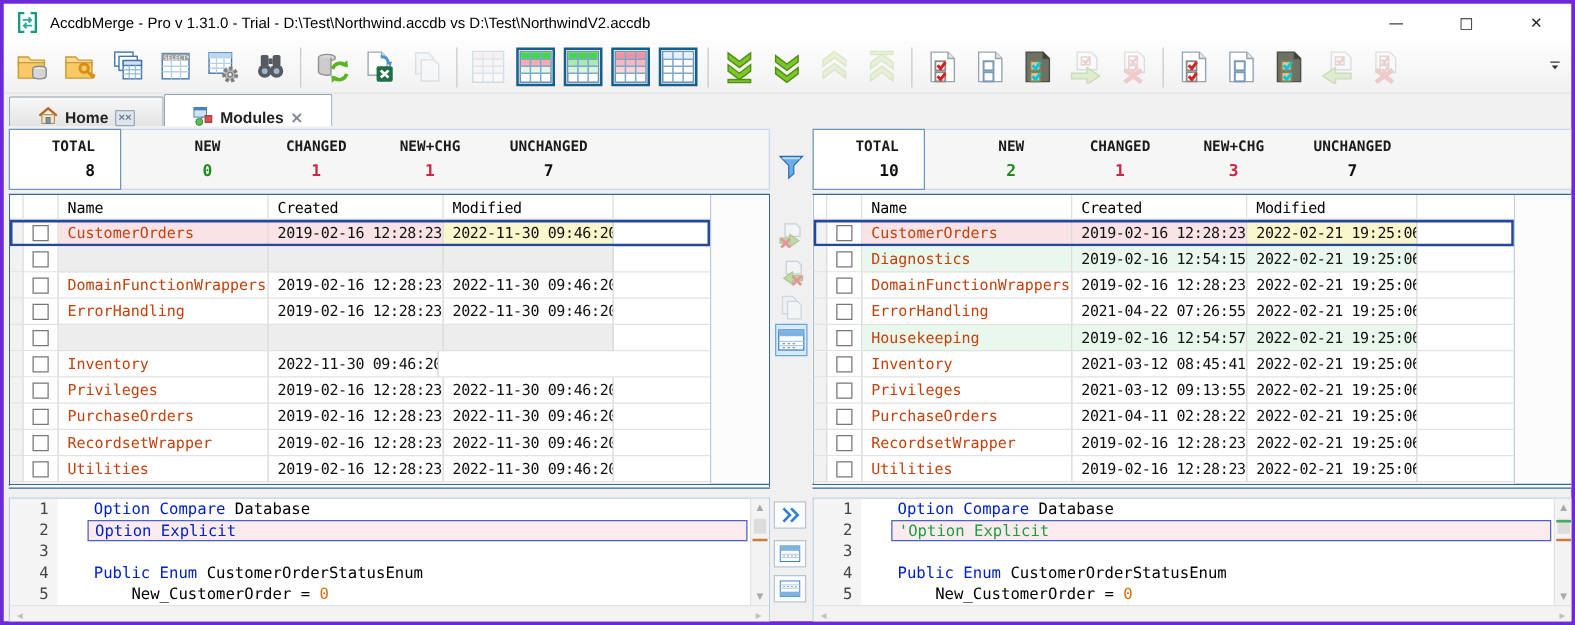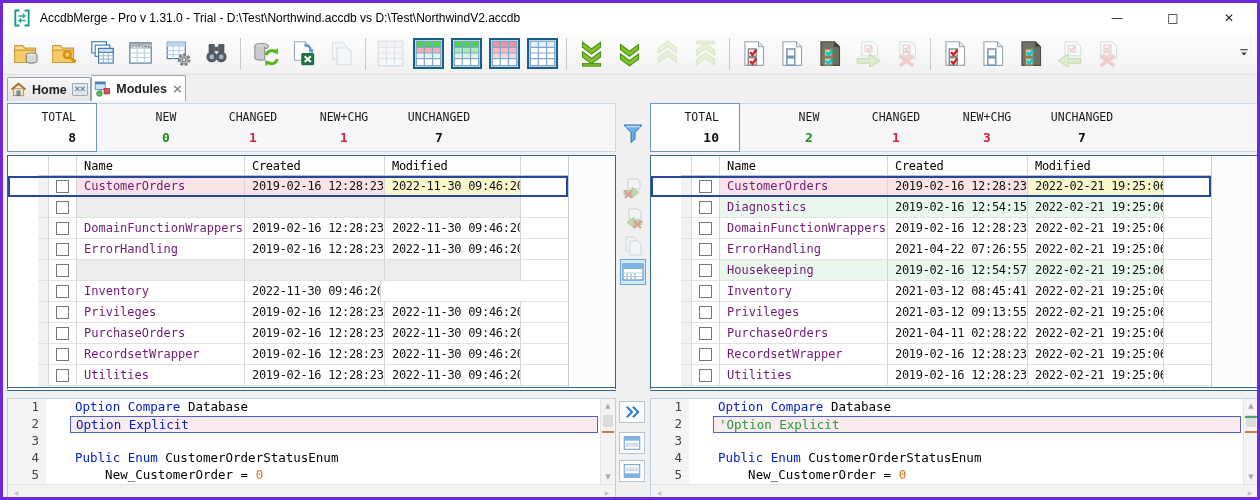--- a/index.html
+++ b/index.html
@@ -19,49 +19,49 @@
   .tb-btn { width:38px; height:38px; display:flex; align-items:center; justify-content:center; border:1px solid transparent; border-radius:2px; background:transparent; }
   .tb-btn svg { width:27px; height:27px; }
   .tb-btn.disabled { opacity:.42; }
   .tb-btn .frame { display:flex; border:2px solid #156089; }
   .tb-sep { width:1px; height:32px; background:#c9c9c9; margin:0 5px; }
   .tb-overflow { position:absolute; right:4px; top:38px; width:18px; height:22px; display:flex; align-items:center; justify-content:center; }
   .tb-overflow svg { width:12px; height:12px; }
 
   
   .tabbar { position:absolute; top:72px; left:0; right:0; height:26px; background:#f0f0f0; display:flex; align-items:flex-end; padding-left:4px; }
-  .tab { height:24px; display:flex; align-items:center; gap:5px; padding:0 2px; border:1px solid #98a6b4; border-bottom:none; background:linear-gradient(#f8f8f8,#e3e3e3); font-size:12.5px; font-weight:bold; color:#222; border-radius:2px 2px 0 0; }
+  .tab { height:24px; display:flex; align-items:flex-end; gap:5px; padding:0 22px; border:1px solid #98a6b4; border-bottom:none; background:linear-gradient(#f8f8f8,#e3e3e3); font-size:12.5px; font-weight:bold; color:#222; border-radius:2px 2px 0 0; }
   .tab.active { background:#ffffff; height:26px; position:relative; z-index:2; }
   .tab svg { width:17px; height:17px; }
   .tab-badge { font-size:9px; color:#667788; border:1px solid #9aa8b8; background:#dde4ec; padding:0 2px; line-height:11px; border-radius:1px; }
   .tab-close { color:#808890; font-size:13px; font-weight:bold; font-family:"DejaVu Sans", sans-serif; line-height:13px; }
 
   
   .stats { position:absolute; top:100px; width:609px; height:49px; background:#f6f6f6; border:1px solid #c9d8ea; display:flex; font-family:"DejaVu Sans Mono", monospace; }
   .stats.left { left:4px; } .stats.right { left:647px; }
   .stat-cell { padding-top:6px; }
-  .stat-label { font-size:11.5px; color:#1a1a1a; text-align:center; }
+  .stat-label { font-size:11.5px; color:#1a1a1a; text-align:center;font-weight:bold; }
   .stat-value { font-size:13px; font-weight:bold; margin-top:6px; text-align:center; }
   .stat-total { width:90px; border:1px solid #6f94bd; background:#ffffff; margin:-1px 0 -1px -1px; padding-top:6px; }
   .stat-total .stat-label, .stat-total .stat-value { text-align:right; padding-right:20px; }
   .spacer18 { width:28px; }
   .w82{width:82px;} .w92{width:92px;} .w90{width:90px;} .w100{width:100px;}
   .v-new { color:#1f8a1f; } .v-chg { color:#cc2442; } .v-plain { color:#111; }
 
   
   .tablebox { position:absolute; top:152px; width:609px; height:236px; background:#fcfcfc; border:1px solid #35668f; border-bottom:4px double #35668f; }
   .tablebox.left { left:4px; } .tablebox.right { left:647px; }
   .grid { width:561px; height:100%; font-family:"DejaVu Sans Mono", monospace; font-size:12px; border-right:1px solid #c4cdd6; background:#fff; }
-  .trow { display:flex; height:21px; position:relative;padding-left:30px; }
+  .trow { display:flex; height:21px; position:relative; }
   .thead { height:20px; }
   .thead .cell { background:#fff; color:#000; border-bottom:1px solid #b8c6d2; }
   .cell { display:flex; align-items:center; padding-left:7px; border-right:1px solid #d6d6d6; border-bottom:1px solid #e2e2e2; overflow:hidden; white-space:nowrap; }
   .c-sel { width:11px; padding:0; background:#f2f2f2; }
   .c-cb { width:28px; padding:0; justify-content:center; background:#fff; }
-  .c-name { width:168px; color:#701a75; }
+  .c-name { width:168px; color:#c2410c; }
   .c-created { width:140px; color:#111; letter-spacing:-0.3px; }
   .c-modified { width:136px; color:#111; letter-spacing:-0.3px; }
   .c-fill { flex:1; border-right:none; }
   .cbx { width:13px; height:13px; border:1px solid #777; background:#fff; }
   .trow.st-changed .c-name, .trow.st-changed .c-created { background:#fae3e6; }
   .trow.st-changed .c-modified { background:#f9f8cc; }
   .trow.st-new .c-name, .trow.st-new .c-created, .trow.st-new .c-modified { background:#e9f7ec; }
   .trow.st-missing .c-name, .trow.st-missing .c-created, .trow.st-missing .c-modified { background:#ededed; }
   .trow.selected::after { content:""; position:absolute; inset:0; border:2px solid #26479e; pointer-events:none; }
 

